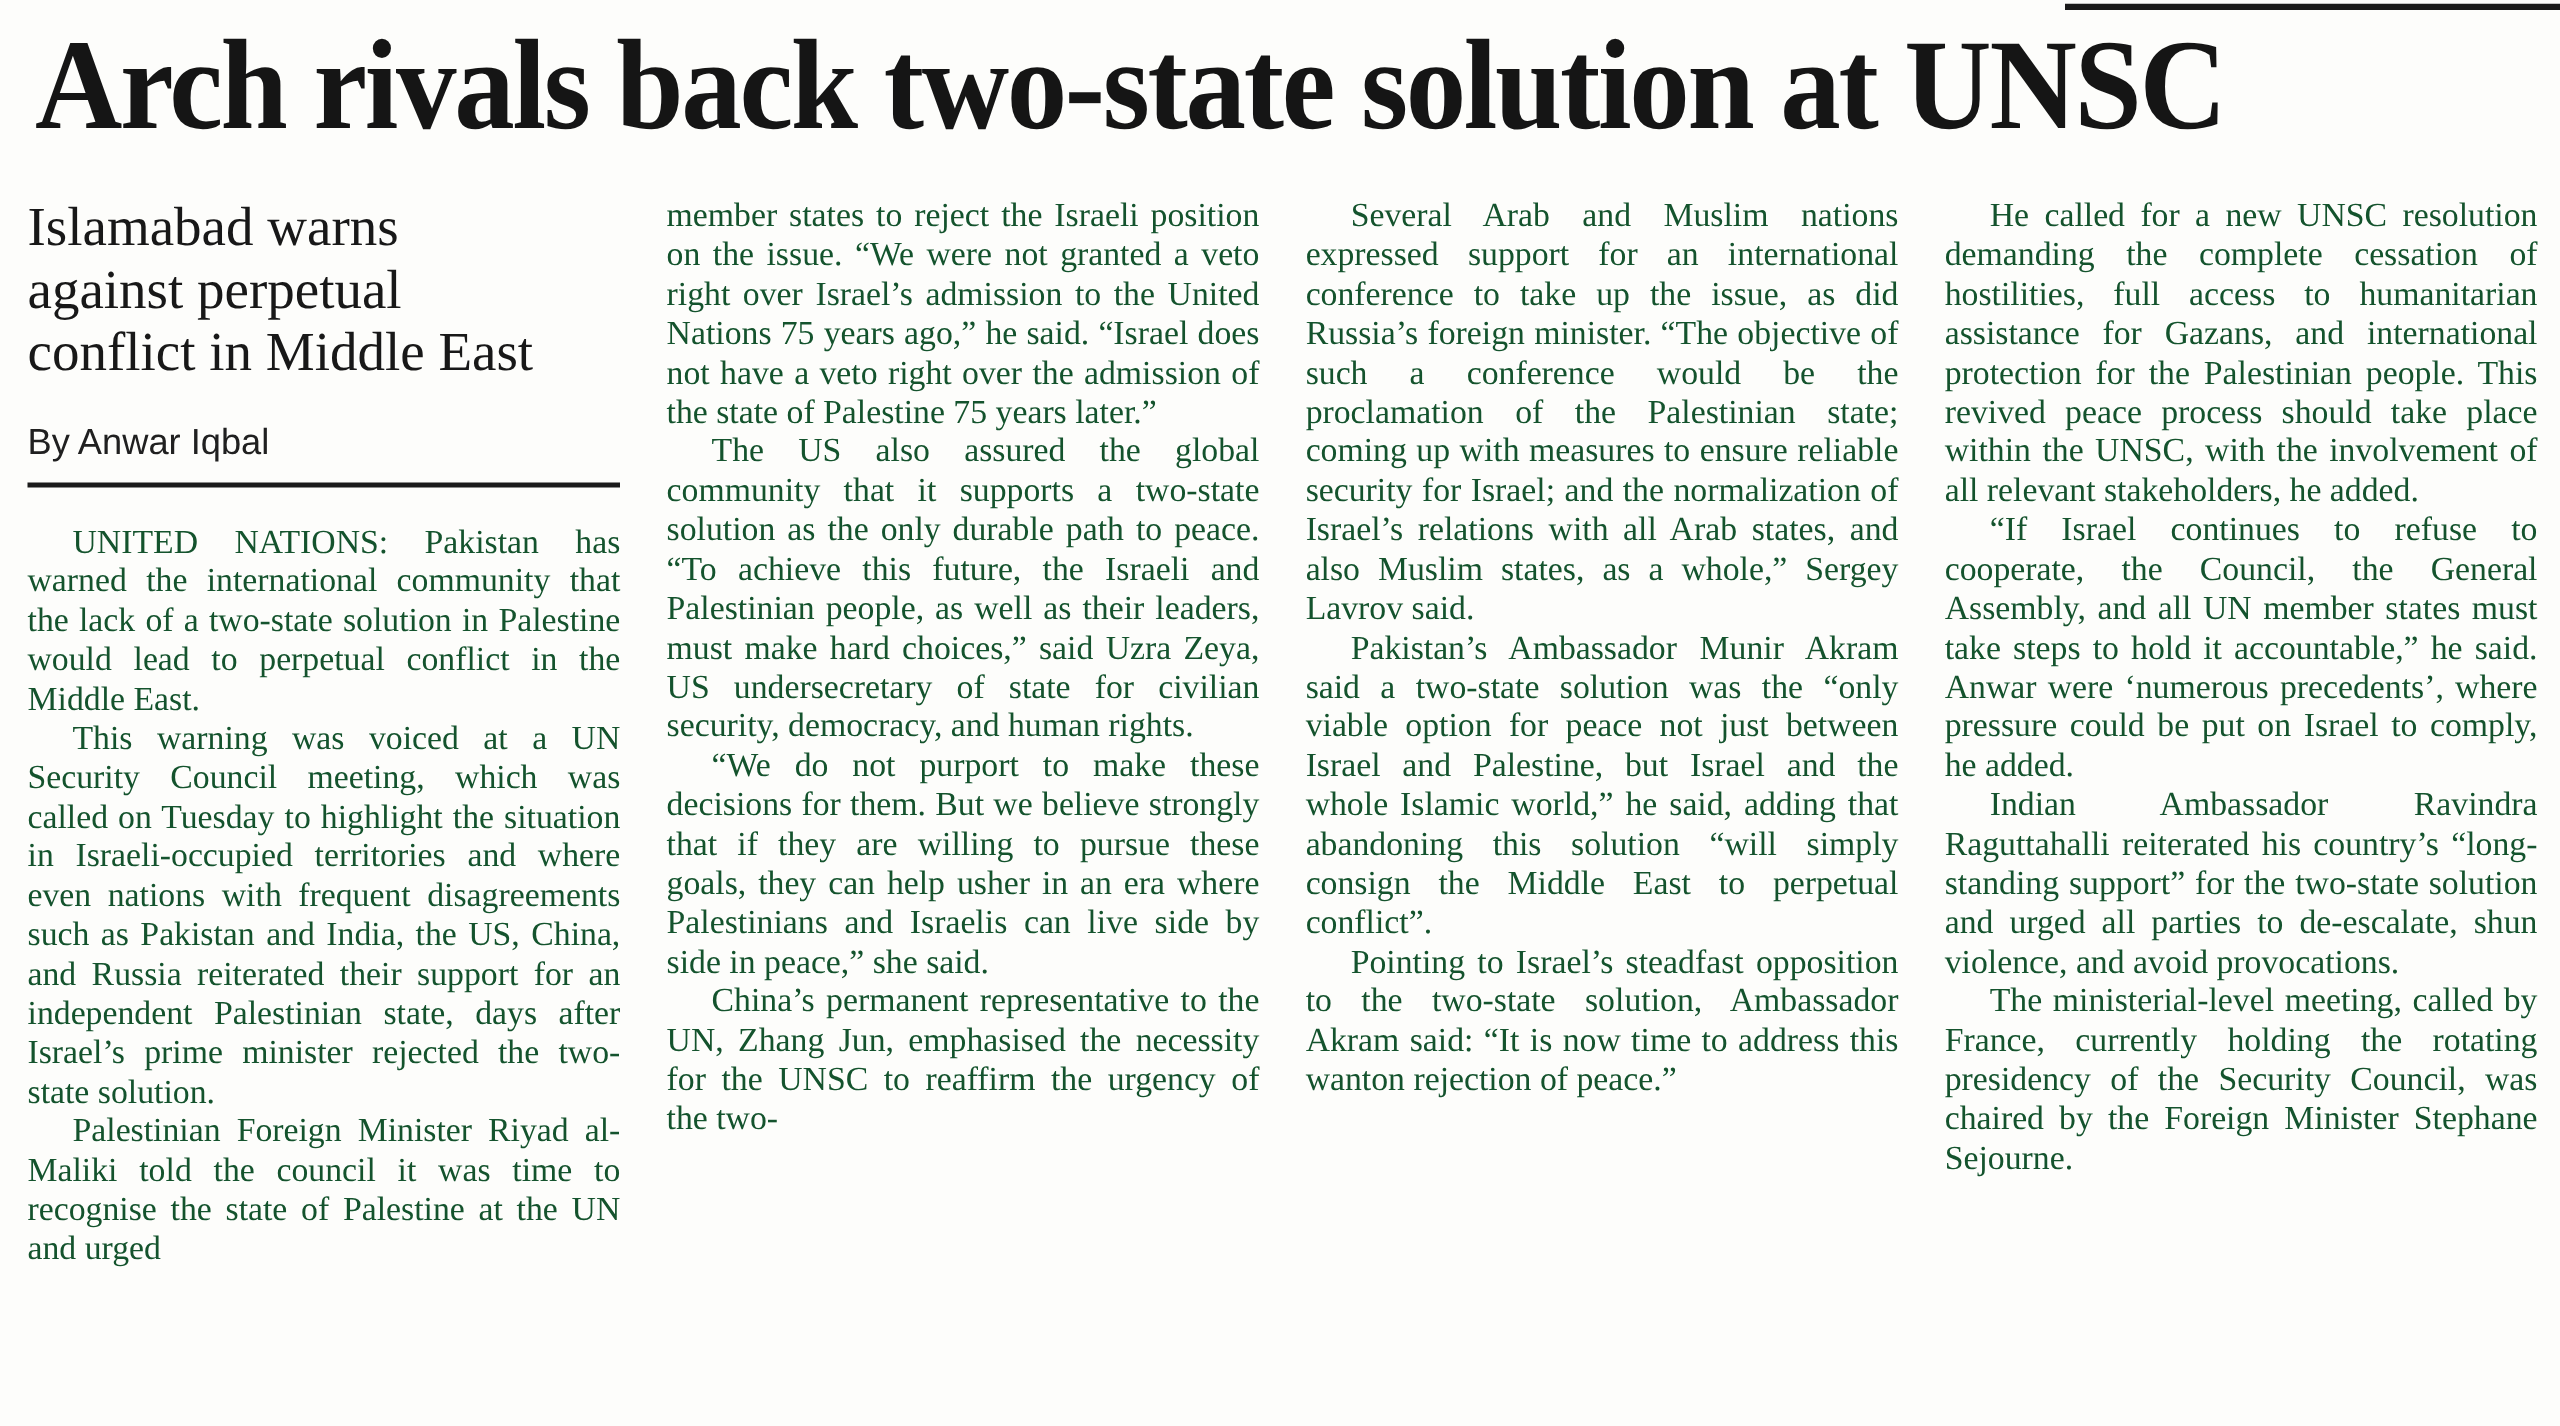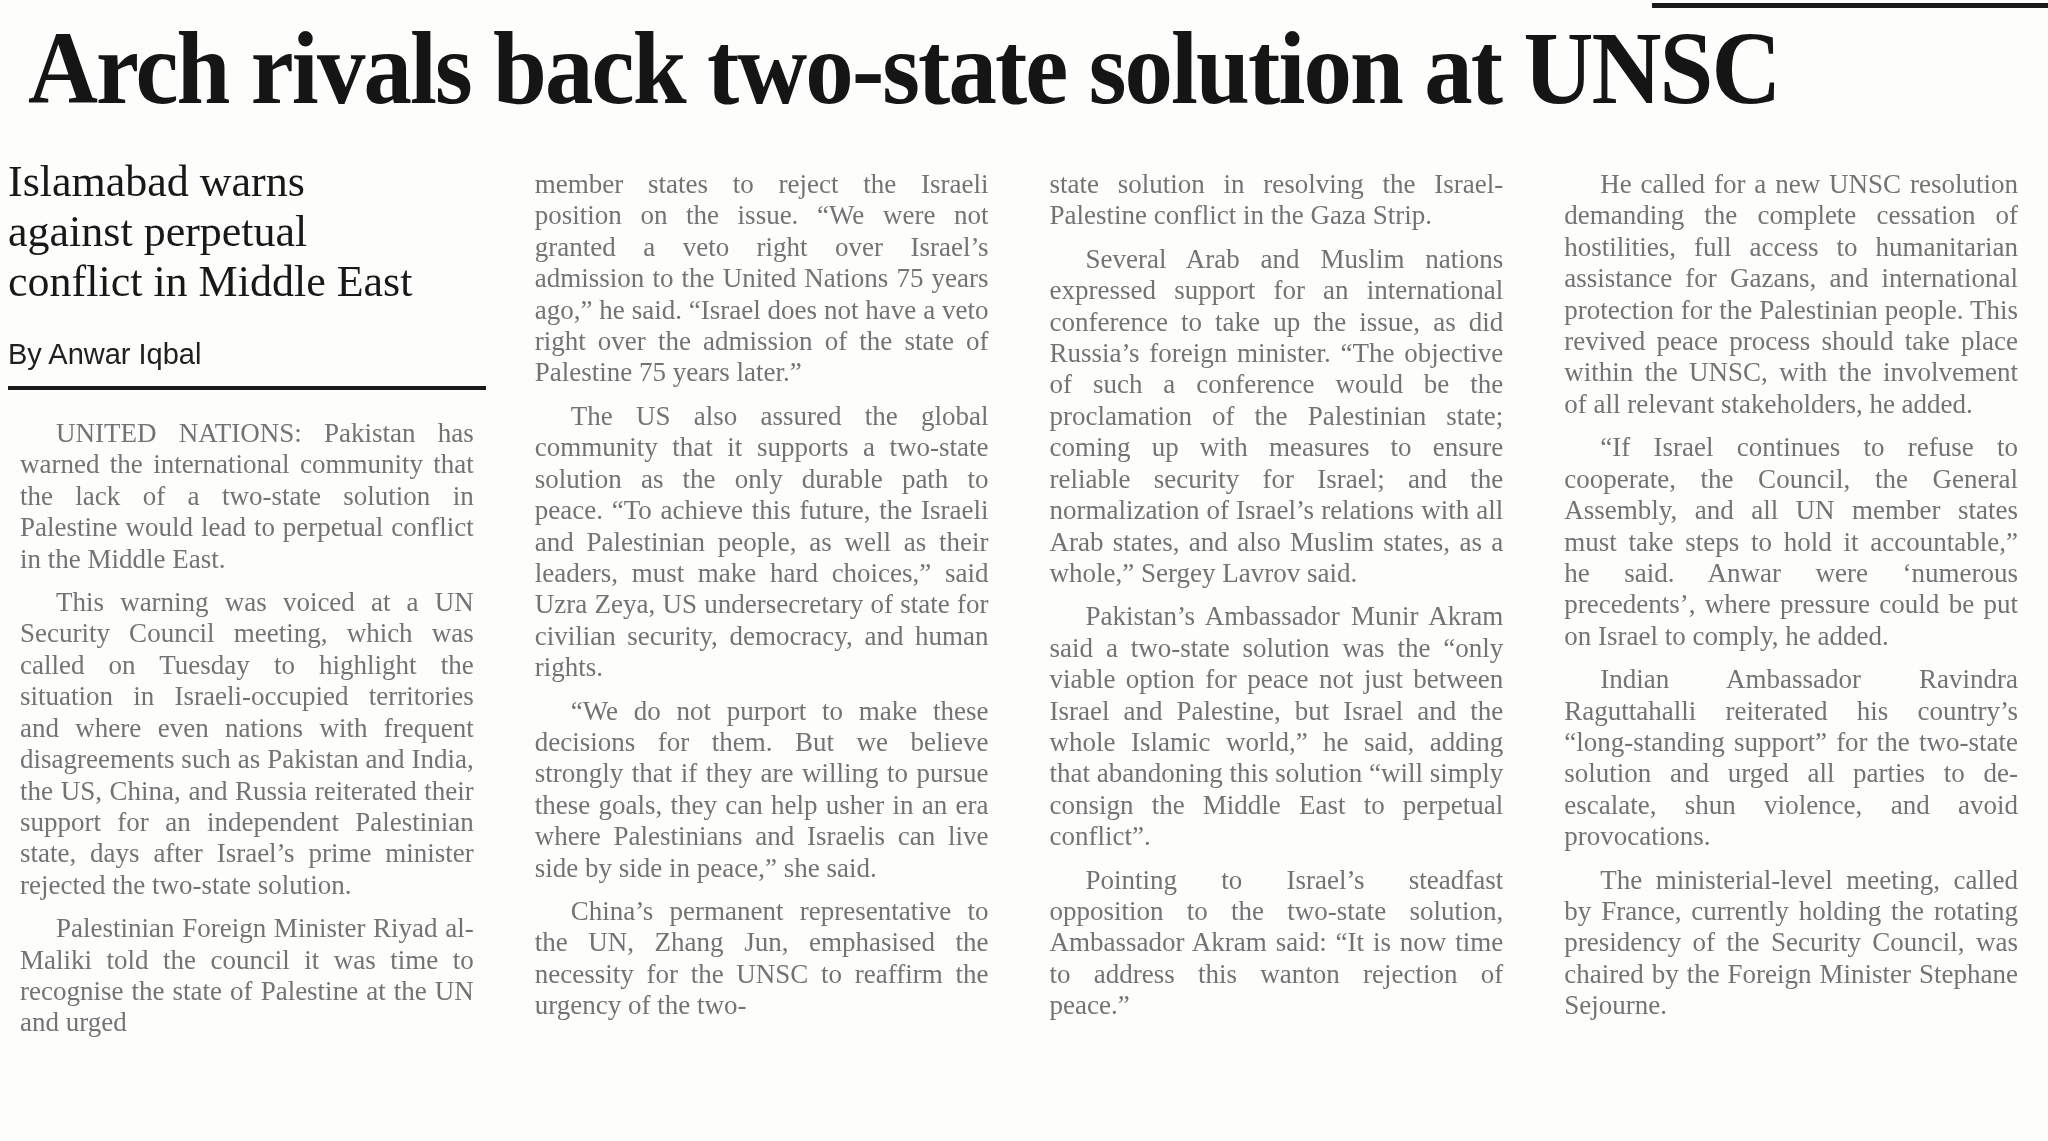--- a/index.html
+++ b/index.html
@@ -32,21 +32,21 @@
     line-height: 1.02;
     letter-spacing: -2px;
     white-space: nowrap;
     transform: scaleX(0.94);
     transform-origin: left top;
     color: #151515;
   }
   .columns {
     display: flex;
     gap: 37px;
-    padding: 36px 18px 0 8px;
+    padding: 36px 18px 0 22px;
     box-sizing: border-box;
     width: 2048px;
   }
   .col {
     flex: 1;
     min-width: 0;
   }
   .subhead {
     font-family: "Liberation Serif", serif;
     font-weight: 400;
@@ -67,23 +67,23 @@
     height: 4px;
     background: #1b1b1b;
     margin: 0 0 28px 0;
     width: 100%;
   }
   p.body {
     font-family: "Liberation Serif", serif;
     font-size: 27px;
     line-height: 31.4px;
     text-align: justify;
-    margin: 12px;
+    margin: 0;
     text-indent: 36px;
-    color: #737373;
+    color: #14532d;
   }
   p.body.cont {
     text-indent: 0;
   }
 </style>
 </head>
 <body>
 
 <div class="top-right-rule"></div>
 
@@ -101,21 +101,20 @@
   </div>
 
   <div class="col">
     <p class="body cont">member states to reject the Israeli position on the issue. “We were not granted a veto right over Israel’s admission to the United Nations 75 years ago,” he said. “Israel does not have a veto right over the admission of the state of Palestine 75 years later.”</p>
     <p class="body">The US also assured the global community that it supports a two-state solution as the only durable path to peace. “To achieve this future, the Israeli and Palestinian people, as well as their leaders, must make hard choices,” said Uzra Zeya, US undersecretary of state for civilian security, democracy, and human rights.</p>
     <p class="body">“We do not purport to make these decisions for them. But we believe strongly that if they are willing to pursue these goals, they can help usher in an era where Palestinians and Israelis can live side by side in peace,” she said.</p>
     <p class="body">China’s permanent representative to the UN, Zhang Jun, emphasised the necessity for the UNSC to reaffirm the urgency of the two-</p>
   </div>
 
   <div class="col">
-    <p class="body cont">state solution in resolving the Israel-Palestine conflict in the Gaza Strip.</p>
     <p class="body">Several Arab and Muslim nations expressed support for an international conference to take up the issue, as did Russia’s foreign minister. “The objective of such a conference would be the proclamation of the Palestinian state; coming up with measures to ensure reliable security for Israel; and the normalization of Israel’s relations with all Arab states, and also Muslim states, as a whole,” Sergey Lavrov said.</p>
     <p class="body">Pakistan’s Ambassador Munir Akram said a two-state solution was the “only viable option for peace not just between Israel and Palestine, but Israel and the whole Islamic world,” he said, adding that abandoning this solution “will simply consign the Middle East to perpetual conflict”.</p>
     <p class="body">Pointing to Israel’s steadfast opposition to the two-state solution, Ambassador Akram said: “It is now time to address this wanton rejection of peace.”</p>
   </div>
 
   <div class="col">
     <p class="body">He called for a new UNSC resolution demanding the complete cessation of hostilities, full access to humanitarian assistance for Gazans, and international protection for the Palestinian people. This revived peace process should take place within the UNSC, with the involvement of all relevant stakeholders, he added.</p>
     <p class="body">“If Israel continues to refuse to cooperate, the Council, the General Assembly, and all UN member states must take steps to hold it accountable,” he said. Anwar were ‘numerous precedents’, where pressure could be put on Israel to comply, he added.</p>
     <p class="body">Indian Ambassador Ravindra Raguttahalli reiterated his country’s “long-standing support” for the two-state solution and urged all parties to de-escalate, shun violence, and avoid provocations.</p>
     <p class="body">The ministerial-level meeting, called by France, currently holding the rotating presidency of the Security Council, was chaired by the Foreign Minister Stephane Sejourne.</p>

